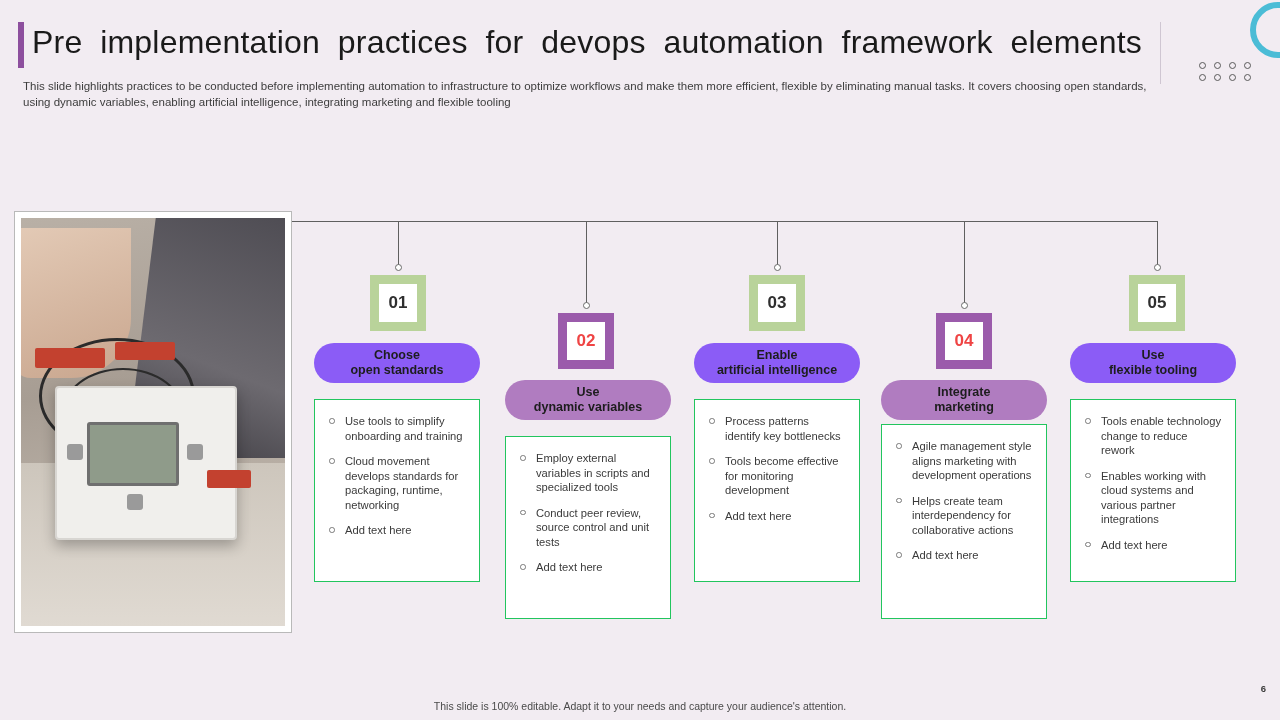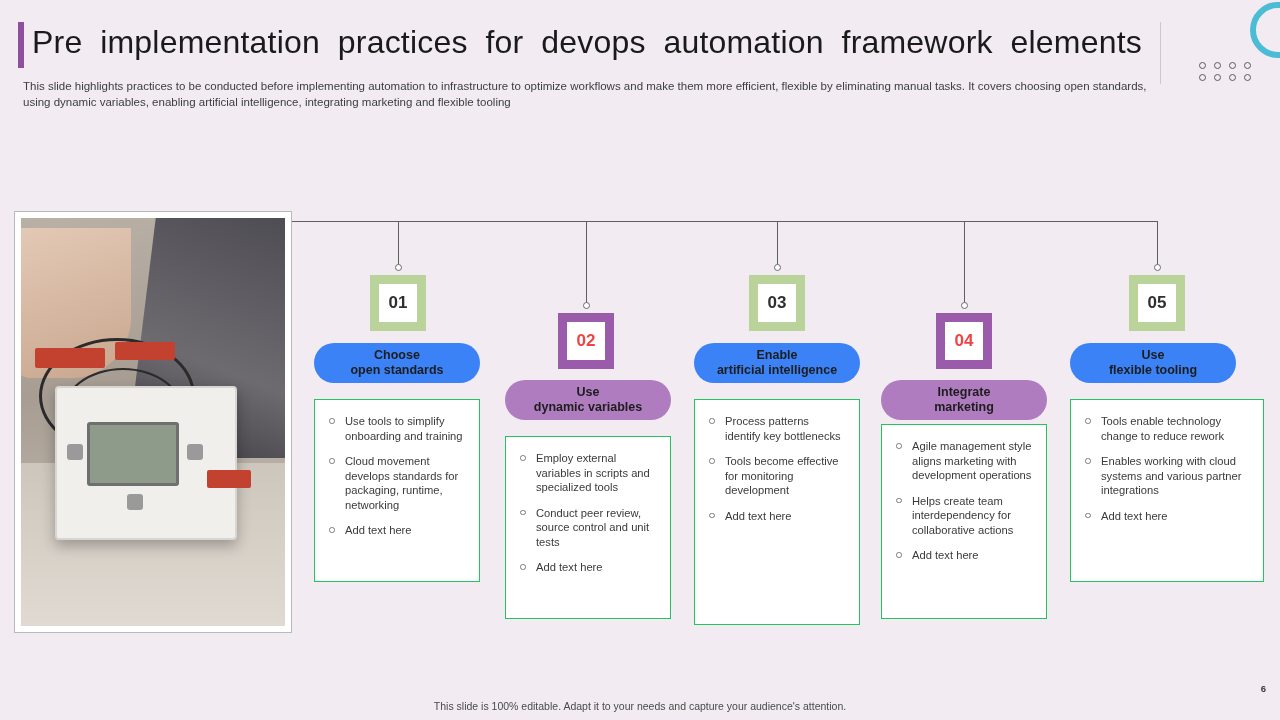--- a/index.html
+++ b/index.html
@@ -206,21 +206,21 @@
     align-items: center;
     justify-content: center;
     text-align: center;
     font-weight: bold;
     font-size: 12.5px;
     line-height: 15px;
     color: #1d1d1d;
     padding: 0 6px;
     box-sizing: border-box;
   }
-  .pill.green { background: #3b82f6; }
+  .pill.green { background: #8b5cf6; }
   .pill.purple { background: #b07cc0; }
 
   
   .box {
     position: absolute;
     background: #ffffff;
     border: 1px solid #22c55e;
     box-sizing: border-box;
     padding: 14px 12px 10px 10px;
   }
@@ -359,21 +359,21 @@
 
 <div class="num-badge green" style="left:749px; top:275px;">
   <span>03</span>
 </div>
 <div class="pill green" style="left:694px; top:343px; width:166px; height:40px;">
   <span>
     <span>Enable</span><br>
     <span>artificial intelligence</span>
   </span>
 </div>
-<div class="box" style="left:694px; top:399px; width:166px; height:226px;">
+<div class="box" style="left:694px; top:399px; width:166px; height:183px;">
   <ul>
     <li>Process patterns identify key bottlenecks</li>
     <li>Tools become effective for monitoring development</li>
     <li>Add text here</li>
   </ul>
 </div>
 
 <div class="num-badge purple" style="left:936px; top:313px;">
   <span>04</span>
 </div>
@@ -393,21 +393,21 @@
 
 <div class="num-badge green" style="left:1129px; top:275px;">
   <span>05</span>
 </div>
 <div class="pill green" style="left:1070px; top:343px; width:166px; height:40px;">
   <span>
     <span>Use</span><br>
     <span>flexible tooling</span>
   </span>
 </div>
-<div class="box" style="left:1070px; top:399px; width:194px; height:183px;">
+<div class="box" style="left:1070px; top:399px; width:166px; height:183px;">
   <ul>
     <li>Tools enable technology change to reduce rework</li>
     <li>Enables working with cloud systems and various partner integrations</li>
     <li>Add text here</li>
   </ul>
 </div>
 
 <div class="footer-note">This slide is 100% editable. Adapt it to your needs and capture your audience's attention.</div>
 <div class="page-num">6</div>
 

